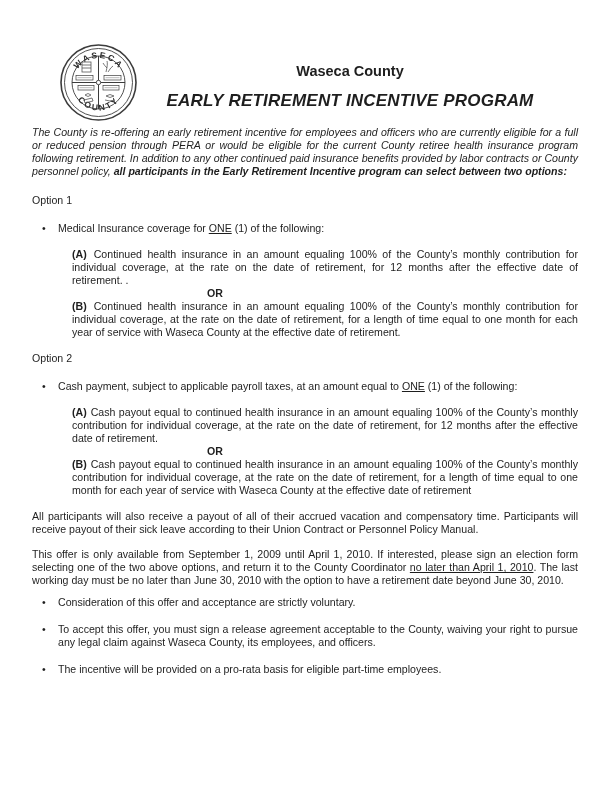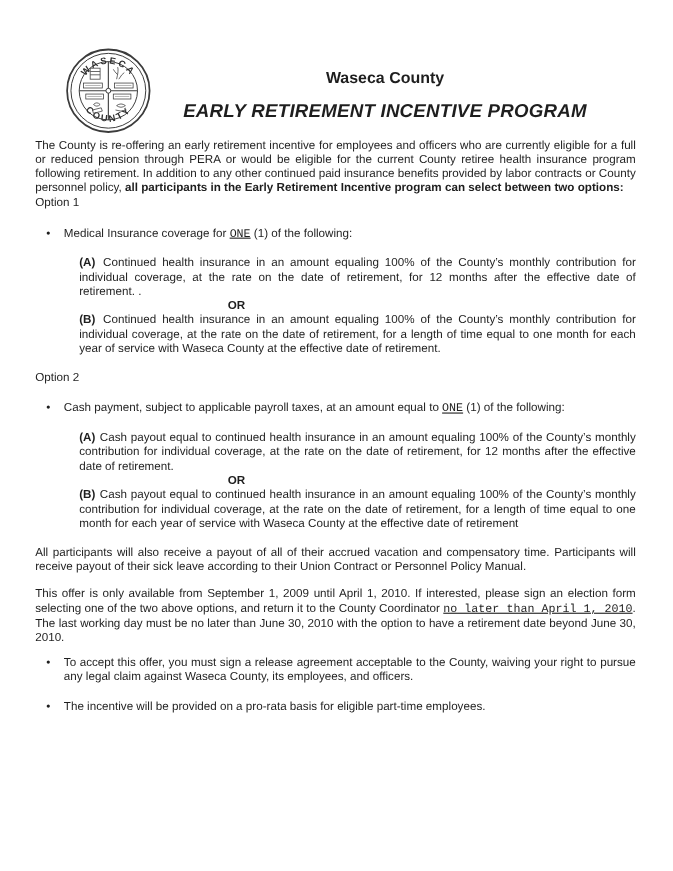--- a/index.html
+++ b/index.html
@@ -13,27 +13,27 @@
   }
   
   .header{position:absolute;left:0;top:0;right:0;height:126px;}
   .seal{position:absolute;left:59px;top:43px;width:79px;height:79px;}
   .titles{position:absolute;left:132px;right:44px;top:64px;text-align:center;}
   .county-title{font-size:14.5px;font-weight:bold;line-height:15px;margin:0;}
   .main-title{font-size:17px;font-weight:bold;line-height:18px;margin:13px 0 0 0;letter-spacing:.2px;font-style:italic;}
   
   .content{position:absolute;left:32px;right:34px;top:126px;}
   .para{margin:0;text-align:justify;}
-  .mb-lg{margin-bottom:0;}
+  .mb-lg{margin-bottom:16px;font-style:italic;}
   .mb-md{margin-bottom:13px;}
   .mb-sm{margin-bottom:12px;}
   .sec-heading{display:inline-block;margin:0;}
   .heading-row{margin-bottom:15px;}
   .bold{font-weight:bold;}
-  .uline{text-decoration:underline;font-family:Liberation Mono, monospace;}
+  .uline{text-decoration:underline;}
   .bullet-row{display:flex;margin:0 0 13px 0;}
   .bullet-glyph{flex:0 0 26px;padding-left:10px;box-sizing:border-box;}
   .bullet-glyph::before{content:"\2022";}
   .bullet-text{flex:1;text-align:justify;}
   .opt{margin-left:40px;}
   .opt-label{font-weight:bold;margin-right:7px;}
   .opt-label-sm{font-weight:bold;margin-right:4px;}
   .or-line{font-weight:bold;margin:0 0 0 135px;}
   .considerations-heading{font-weight:bold;margin:0 0 14px 0;}
   .c-bullet{margin-bottom:14px;}
@@ -121,20 +121,24 @@
       <p class="para mb-md"><span class="opt-label-sm">(B)</span><span>Cash payout equal to continued health insurance in an amount equaling 100% of the County’s monthly contribution for individual coverage, at the rate on the date of retirement, for a length of time equal to one month for each year of service with Waseca County at the effective date of retirement</span></p>
     </div>
 
     <p class="para mb-sm">All participants will also receive a payout of all of their accrued vacation and compensatory time.  Participants will receive payout of their sick leave according to their Union Contract or Personnel Policy Manual.</p>
 
     <p class="para" style="margin-bottom:9px;"><span>This offer is only available from September 1, 2009 until April 1, 2010.  If interested, please sign an election form selecting one of the two above options, and return it to the County Coordinator </span><span class="uline">no later than April 1, 2010</span><span>.  The last working day must be no later than June 30, 2010 with the option to have a retirement date beyond June 30, 2010.</span></p>
 
 
     <div class="bullet-row c-bullet">
       <span class="bullet-glyph"></span>
+      <span class="bullet-text">Consideration of this offer and acceptance are strictly voluntary.</span>
+    </div>
+    <div class="bullet-row c-bullet">
+      <span class="bullet-glyph"></span>
       <span class="bullet-text">To accept this offer, you must sign a release agreement acceptable to the County, waiving your right to pursue any legal claim against Waseca County, its employees, and officers.</span>
     </div>
     <div class="bullet-row c-bullet">
       <span class="bullet-glyph"></span>
       <span class="bullet-text">The incentive will be provided on a pro-rata basis for eligible part-time employees.</span>
     </div>
 
   </div>
 </div>
 

